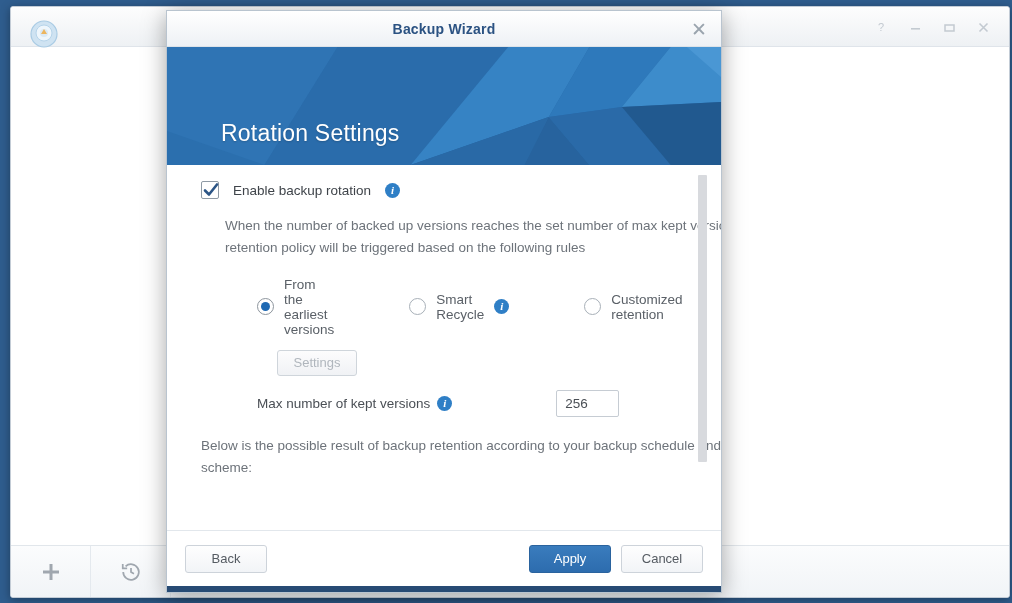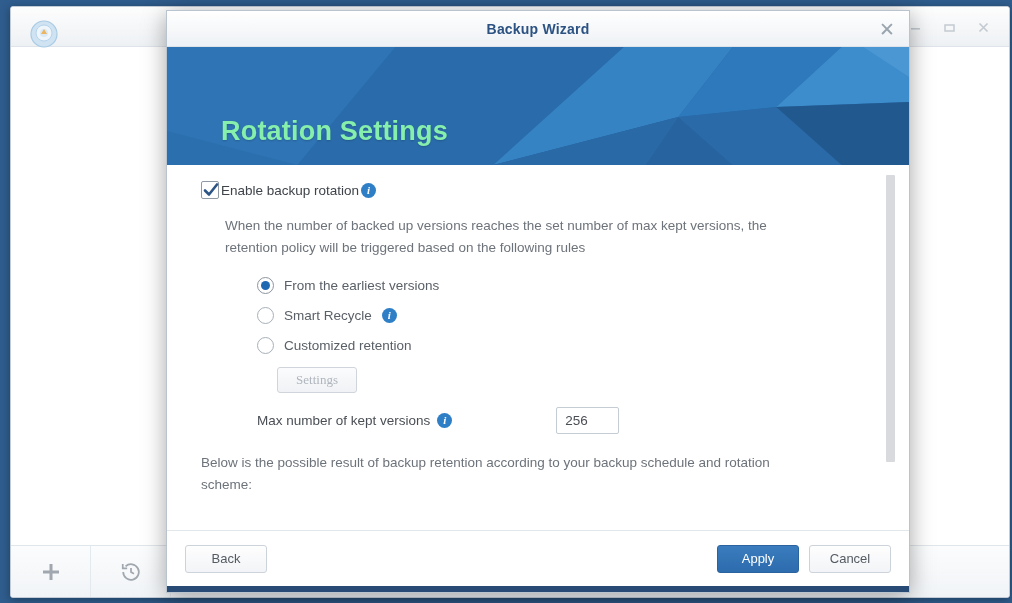--- a/index.html
+++ b/index.html
@@ -47,21 +47,21 @@
   .bb-btn {
     width: 80px; height: 100%;
     display: flex; align-items: center; justify-content: center;
     border-right: 1px solid #e4e9ee;
     color: #9aa2aa;
   }
 
   
   #dialog {
     position: absolute; left: 166px; top: 10px;
-    width: 744px; height: 583px;
+    width: 556px; height: 583px;
     background: #ffffff;
     border: 1px solid #b9c4cf;
     box-shadow: 0 4px 22px rgba(0,0,0,.35);
     display: flex; flex-direction: column;
     overflow: hidden;
   }
   #dlg-titlebar {
     height: 36px; flex: 0 0 36px;
     background: linear-gradient(#ffffff, #eef1f5);
     border-bottom: 1px solid #dde3e9;
@@ -79,41 +79,41 @@
 
   
   #banner {
     flex: 0 0 118px; height: 118px;
     position: relative; overflow: hidden;
     background: #2a6cab;
   }
   #banner svg { position: absolute; inset: 0; width: 100%; height: 100%; display: block; }
   #banner-title {
     position: absolute; left: 54px; bottom: 18px;
-    color: #86efac; font-size: 27px; font-weight: bold;
+    color: #ffffff; font-size: 23px; font-weight: normal;
     text-shadow: 0 1px 2px rgba(0,0,0,.18);
     letter-spacing: .2px;
   }
 
   
   #dlg-body {
     flex: 1 1 auto;
     position: relative;
     background: #ffffff;
     padding: 16px 0 0 0;
     overflow: hidden;
   }
   #scroll-track {
     position: absolute; right: 14px; top: 10px; bottom: 68px;
     width: 9px; background: #d8dade; border-radius: 1px;
   }
 
   #content { padding: 0 40px 0 28px; }
 
-  .row-check { display: flex; align-items: center; gap: 2px; margin: 0 0 0 6px; text-align: right; }
+  .row-check { display: flex; align-items: center; gap: 14px; margin: 0 0 0 6px; text-align: right; }
   .checkbox {
     width: 18px; height: 18px; border: 1px solid #8f9aa5; background: #fff;
     border-radius: 2px; position: relative; flex: 0 0 18px;
   }
   .checkbox svg { position: absolute; left: 1px; top: 0px; }
   .lbl { font-size: 13.5px; color: #4a4f55; }
   .lbl-strong { font-size: 13.5px; color: #3f444a; }
 
   .info {
     width: 15px; height: 15px; border-radius: 50%;
@@ -123,40 +123,40 @@
     flex: 0 0 15px; vertical-align: middle;
     line-height: 1;
   }
 
   #desc {
     margin: 16px 0 18px 30px; width: 560px;
     font-size: 13.5px; color: #6d737a; line-height: 1.62;
   }
 
   .radio-row { display: flex; align-items: center; gap: 10px; margin-left: 62px; }
-  #radios { margin-top: 14px; display: flex; flex-direction: column; gap: 13px; }
+  #radios { margin-top: 14px; display: flex; flex-direction: row; gap: 13px; }
   .radio {
     width: 17px; height: 17px; border-radius: 50%;
     border: 1px solid #a8b0b8; background: #fff; flex: 0 0 17px;
     position: relative;
   }
   .radio.on { border-color: #8d959d; }
   .radio.on::after {
     content: ""; position: absolute; left: 3px; top: 3px;
     width: 9px; height: 9px; border-radius: 50%; background: #1f69b3;
   }
   .radio-label { font-size: 13.5px; color: #5a6067; }
 
   #settings-btn {
     margin: 13px 0 0 82px;
     width: 80px; height: 26px;
     background: linear-gradient(#fcfcfd, #f0f2f5);
     border: 1px solid #cfd5db; border-radius: 3px;
     color: #b0b6bd; font-size: 13px;
-    display: flex; align-items: center; justify-content: center; font-family: Liberation Serif, serif;
+    display: flex; align-items: center; justify-content: center;
   }
 
   #maxrow {
     margin: 14px 0 0 62px;
     display: flex; align-items: center;
   }
   #maxrow .lbl { margin-right: 7px; }
   #maxinput {
     margin-left: 104px;
     width: 63px; height: 27px;

